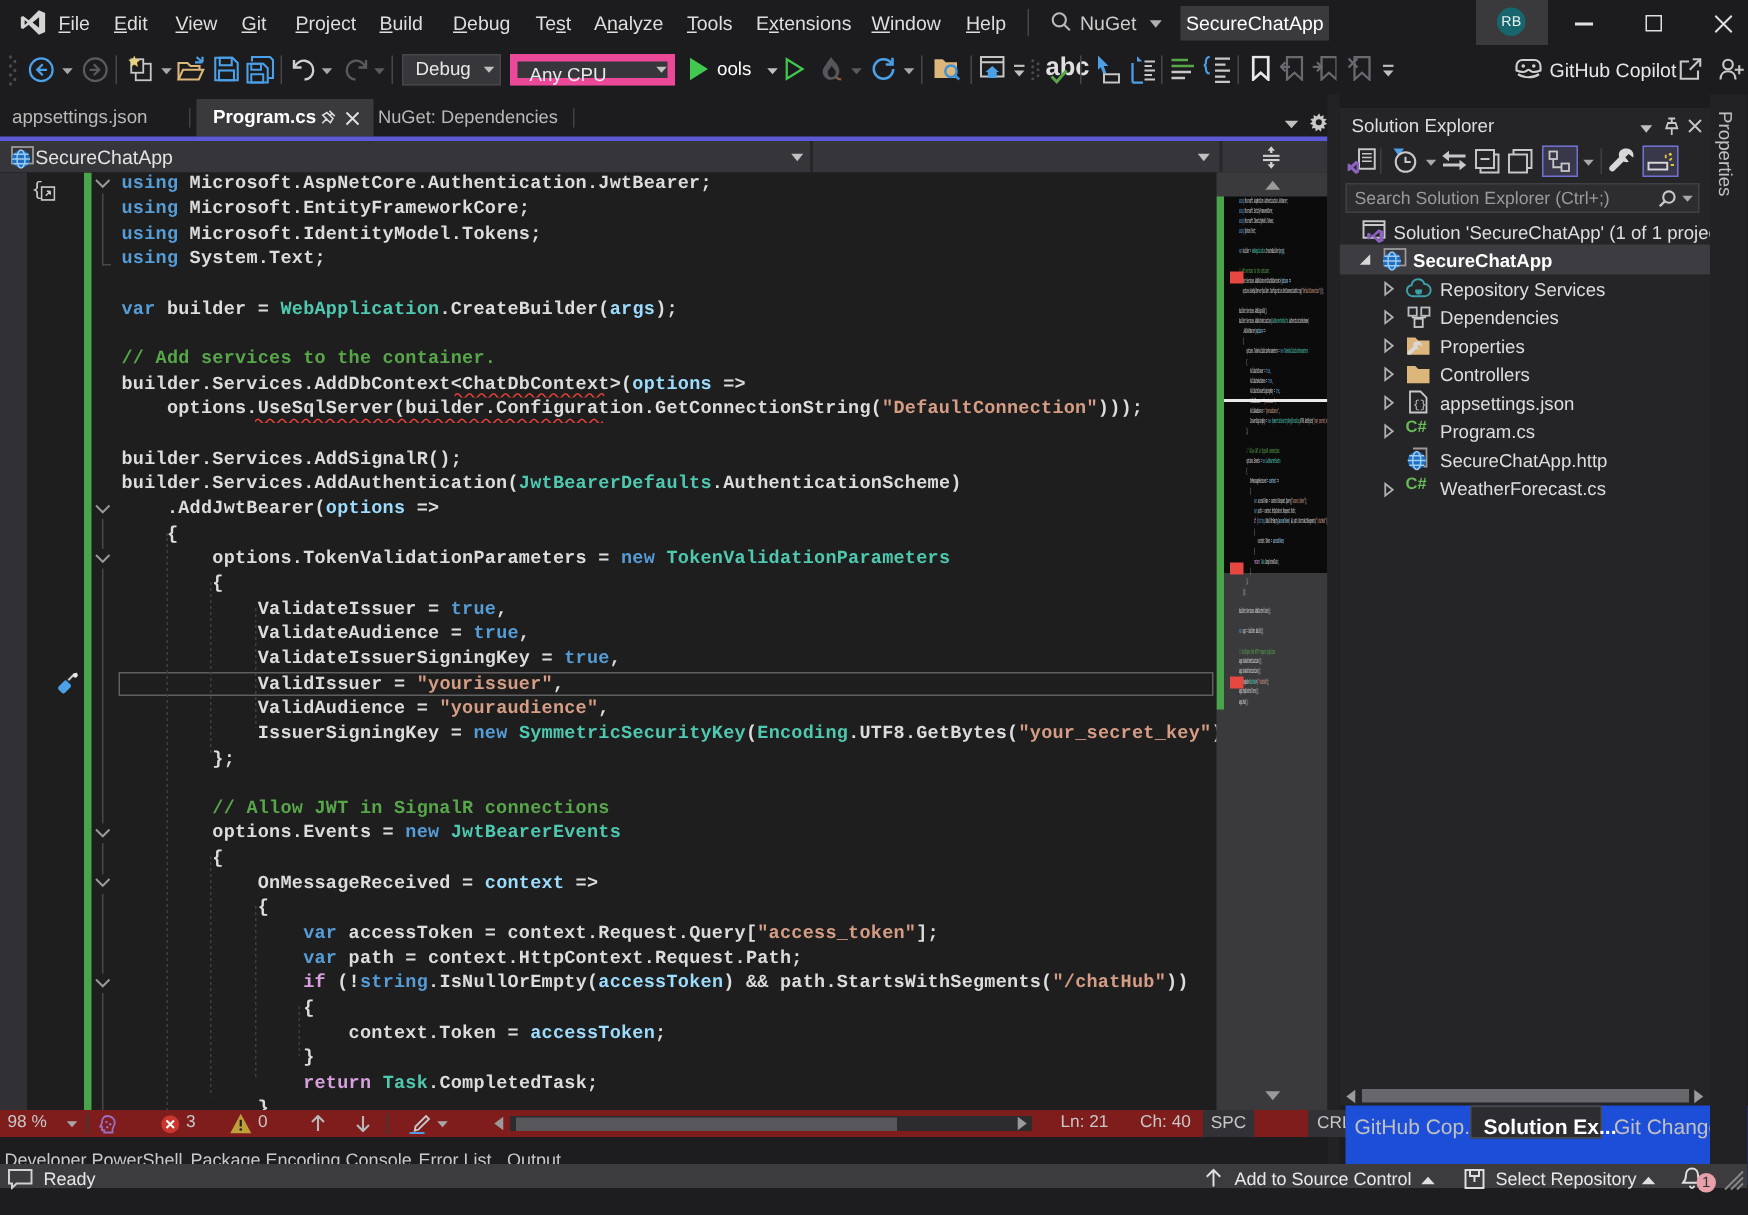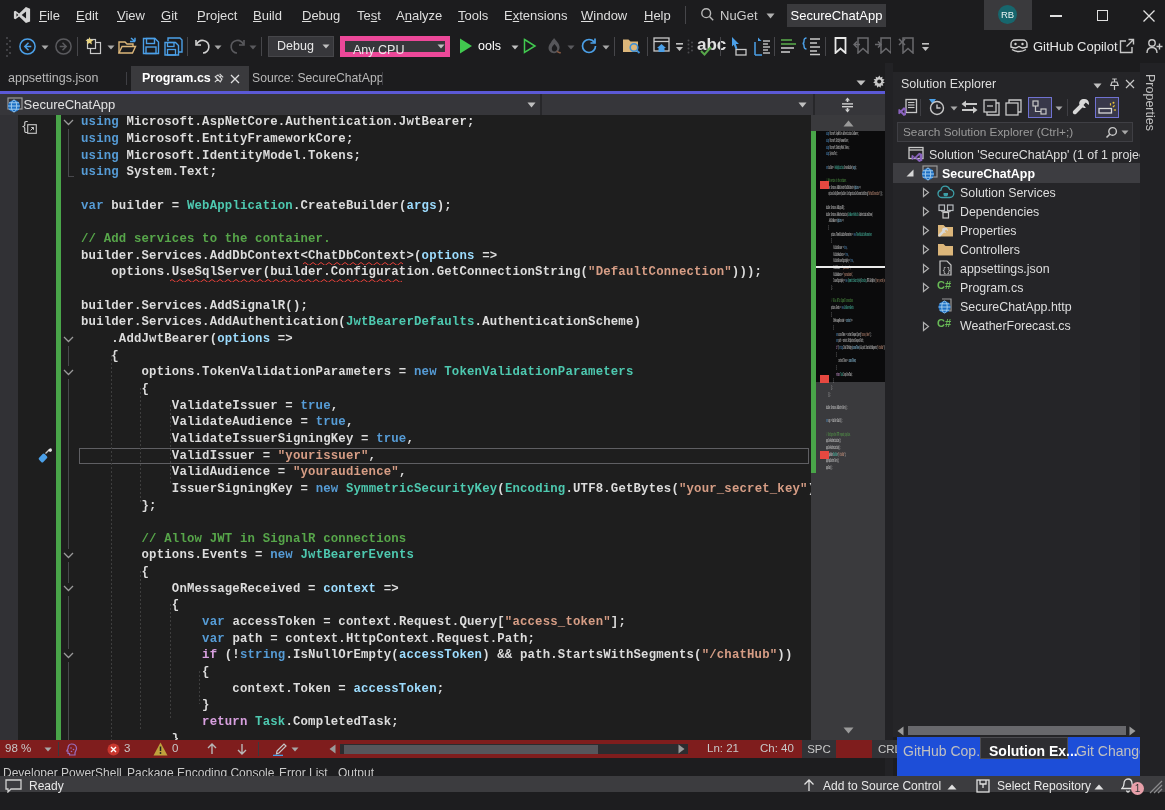--- a/index.html
+++ b/index.html
@@ -294,21 +294,21 @@
   <div class="abs" style="left:131px;top:3px;width:118px;height:25px;background:#3a3a3d;"></div>
   <span class="abs" style="left:142px;top:8px;font-size:12.5px;color:#ffffff;font-weight:bold;">Program.cs</span>
   <svg class="abs" style="left:212px;top:10px;" width="12" height="12" viewBox="0 0 12 12">
     <g transform="rotate(45 6 6)" stroke="#d8d8d8" stroke-width="1.1" fill="none">
       <path d="M3.5 1.2 H8.5 M6 1.2 V3.2 M3.2 3.2 H8.8 L9.6 6.4 H2.4 Z M6 6.4 V10.5"></path>
     </g>
   </svg>
   <svg class="abs" style="left:230px;top:11px;" width="10" height="10" viewBox="0 0 10 10">
     <path d="M1 1 L9 9 M9 1 L1 9" stroke="#e0e0e0" stroke-width="1.3"></path>
   </svg>
-  <span class="abs" style="left:252px;top:8px;font-size:12.2px;color:#b9b9b9;">Source: SecureChatApp</span>
+  <span class="abs" style="left:252px;top:8px;font-size:12.2px;color:#b9b9b9;">NuGet: Dependencies</span>
   <div class="abs" style="left:382px;top:9px;width:1px;height:13px;background:#3f3f44;"></div>
 
   <svg class="abs" style="left:856px;top:17px;" width="10" height="6" viewBox="0 0 10 6">
       <path fill="#c0c0c0" d="M0.5 0.5 9.5 0.5 5 5.5 Z"></path>
     </svg>
   <svg class="abs" style="left:873px;top:12px;" width="13" height="13" viewBox="0 0 13 13">
     <path fill="#c8c8c8" d="M6.5 0.5 L7.3 2.6 L9.5 1.8 L9.2 4.1 L11.5 4.4 L10 6.2 L11.8 7.7 L9.6 8.5 L10.3 10.7 L8 10.5 L7.6 12.8 L5.9 11.2 L4.2 12.7 L3.8 10.4 L1.5 10.6 L2.3 8.4 L0.2 7.5 L2 6.1 L0.6 4.3 L2.9 4 L2.7 1.7 L4.8 2.6 Z"></path>
     <circle cx="6.2" cy="6.5" r="2" fill="#1c1c1e"></circle>
   </svg>
 </div>
@@ -672,21 +672,21 @@
   </svg>
   <span class="abs" style="left:49px;top:95px;font-weight:bold;color:#fff;">SecureChatApp</span>
 
   <svg class="abs" style="left:29px;top:115px;" width="8" height="11" viewBox="0 0 8 11">
       <path d="M1.5 1.5 L6.5 5.5 L1.5 9.5 Z" fill="none" stroke="#b0b0b0" stroke-width="1.2"></path>
     </svg>
   <svg class="abs" style="left:44px;top:113px;" width="18" height="14" viewBox="0 0 18 14">
     <path d="M5 12.5 C3 12.5 1 11 1 8.7 C1 6.8 2.3 5.5 4 5.2 C4.2 3 6 1.2 8.3 1.2 C10.3 1.2 12 2.5 12.6 4.4 C14.8 4.3 16.8 6 16.8 8.3 C16.8 10.6 15 12.5 12.8 12.5 Z" fill="none" stroke="#3D9FA8" stroke-width="1.3"></path>
     <path d="M7 6.5 V8 M10.5 6.5 V8 M6.5 8 H11 V9.5 C11 10.5 10.2 11.3 9.2 11.3 H8.3 C7.3 11.3 6.5 10.5 6.5 9.5 Z" fill="#3D9FA8"></path>
   </svg>
-  <span class="abs" style="left:67px;top:114px;">Solution Services</span>
+  <span class="abs" style="left:67px;top:114px;">Repository Services</span>
 
   <svg class="abs" style="left:29px;top:134px;" width="8" height="11" viewBox="0 0 8 11">
       <path d="M1.5 1.5 L6.5 5.5 L1.5 9.5 Z" fill="none" stroke="#b0b0b0" stroke-width="1.2"></path>
     </svg>
   <svg class="abs" style="left:45px;top:132px;" width="16" height="15" viewBox="0 0 16 15">
     <rect x="1" y="1" width="5.5" height="5.5" fill="none" stroke="#b8bcc0" stroke-width="1.2"></rect>
     <rect x="9.5" y="1" width="5.5" height="5.5" fill="none" stroke="#b8bcc0" stroke-width="1.2"></rect>
     <rect x="5" y="8.5" width="5.5" height="5.5" fill="none" stroke="#c8c8c8" stroke-width="1.2"></rect>
     <path d="M3.7 6.5 V7.7 H12.2 V6.5 M7.7 7.7 V8.5" stroke="#c8c8c8" stroke-width="1" fill="none"></path>
   </svg>

